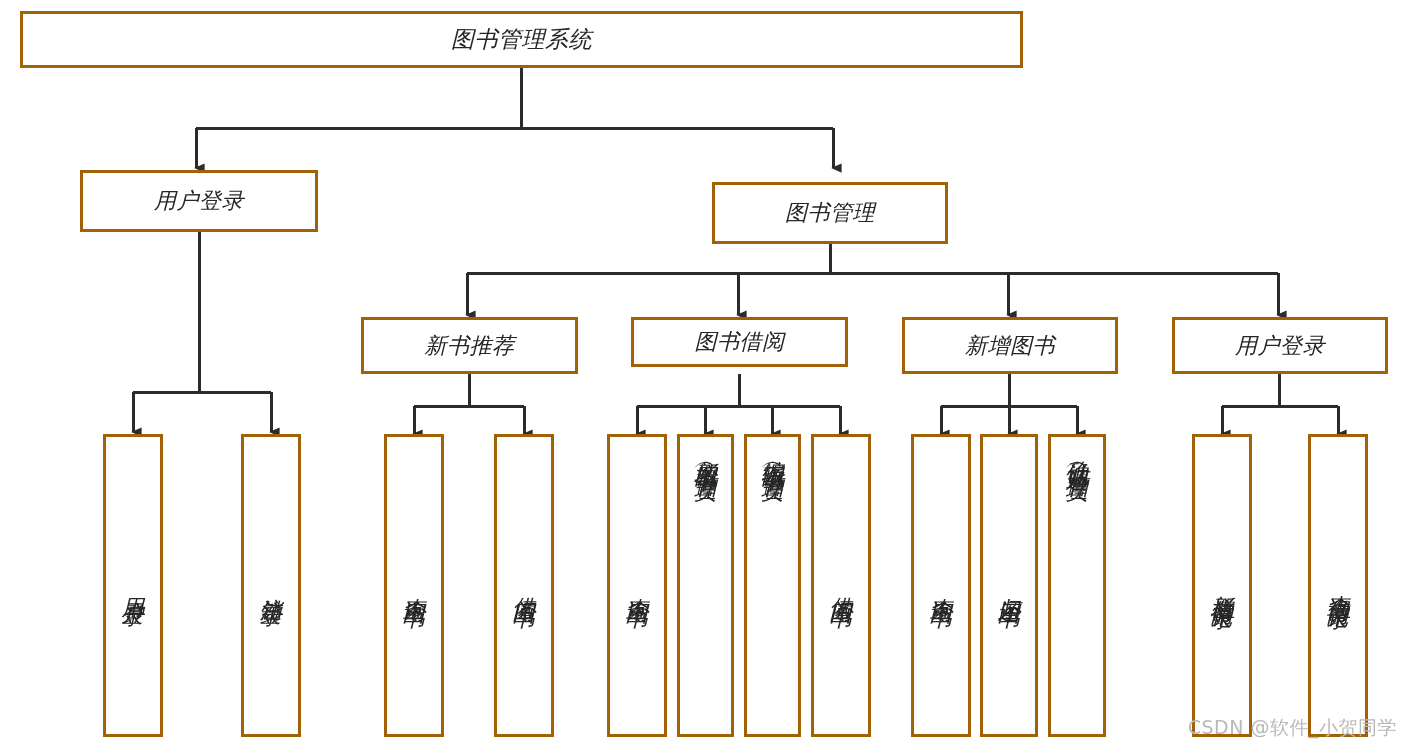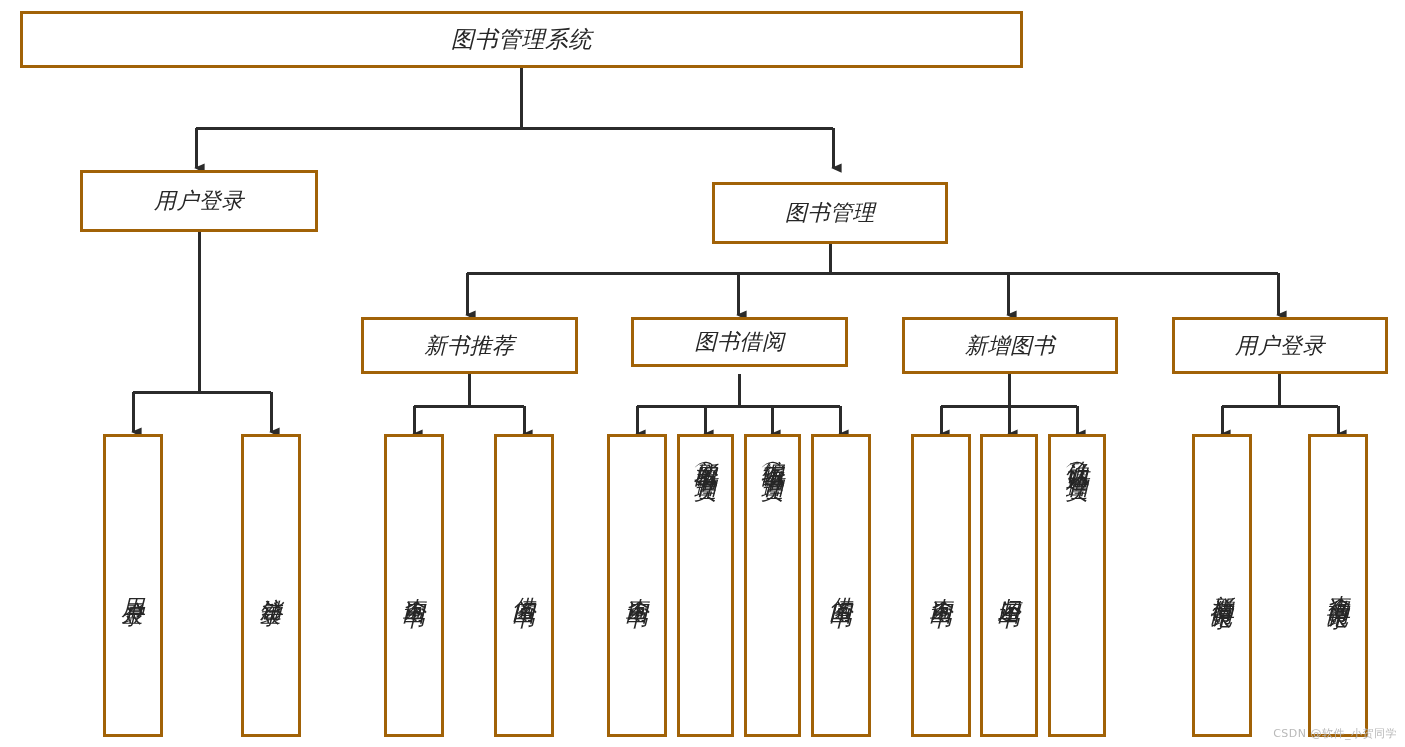--- a/index.html
+++ b/index.html
@@ -68,21 +68,21 @@
   }
   
   .node.v.mid {
     align-items: center;
     padding-top: 0;
   }
   .watermark {
     position: absolute;
     right: 8px;
     bottom: 6px;
-    font-size: 11px;
+    font-size: 19px;
     color: #b9b9b9;
     z-index: 3;
     white-space: nowrap;
     letter-spacing: 0.5px;
   }
 </style>
 </head>
 <body>
 
 <div id="canvas">

